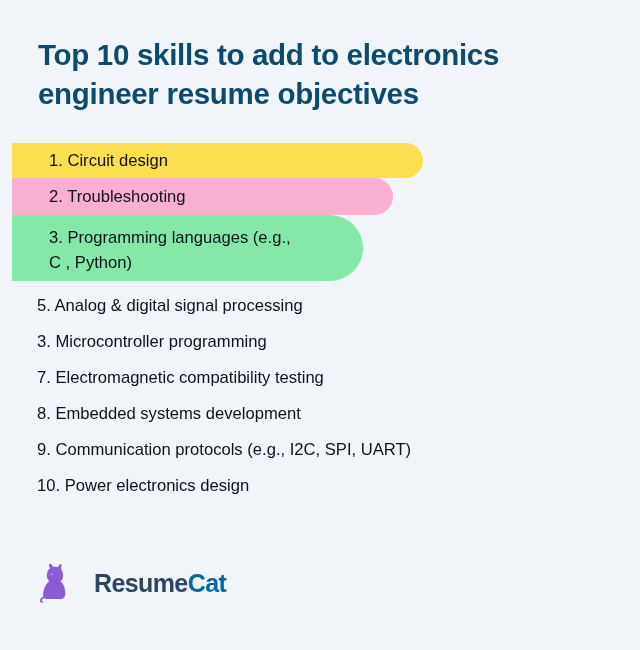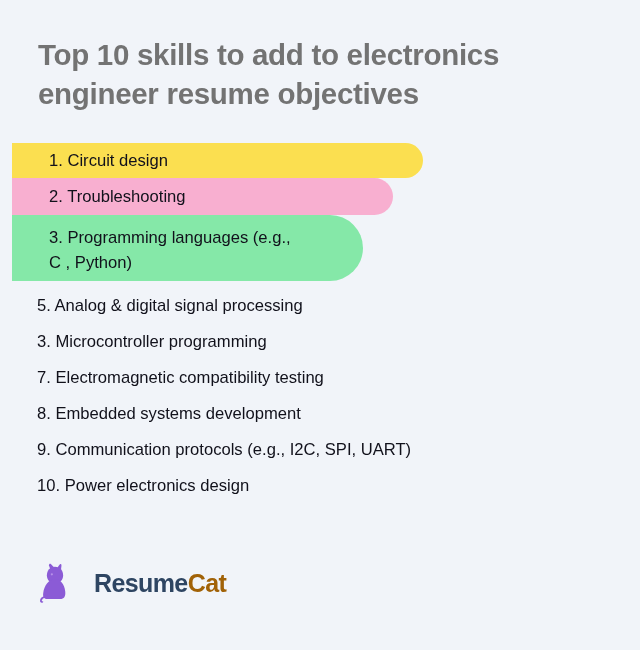--- a/index.html
+++ b/index.html
@@ -26,21 +26,21 @@
   .title {
     position: absolute;
     left: 38px;
     top: 36px;
     width: 566px;
     margin: 0;
     font-size: 29.5px;
     line-height: 1.32;
     font-weight: bold;
     letter-spacing: -0.3px;
-    color: #737373;
+    color: #0c4a6e;
   }
 
   
   .highlight-block {
     position: absolute;
     left: 0;
     top: 143px;
     width: 640px;
     margin-left: 12px;
   }
@@ -109,21 +109,21 @@
     height: 42px;
   }
   .logo-word {
     font-size: 25px;
     font-weight: bold;
     letter-spacing: -0.6px;
     line-height: 1;
     white-space: nowrap;
   }
   .logo-word .w1 { color: #2e4562; margin-left: 12px; }
-  .logo-word .w2 { color: #a16207; }
+  .logo-word .w2 { color: #0369a1; }
 </style>
 </head>
 <body style="background: rgb(241, 244, 249);">
 
 <div class="page">
 
   <h1 class="title">Top 10 skills to add to electronics engineer resume objectives</h1>
 
   <div class="highlight-block">
 

